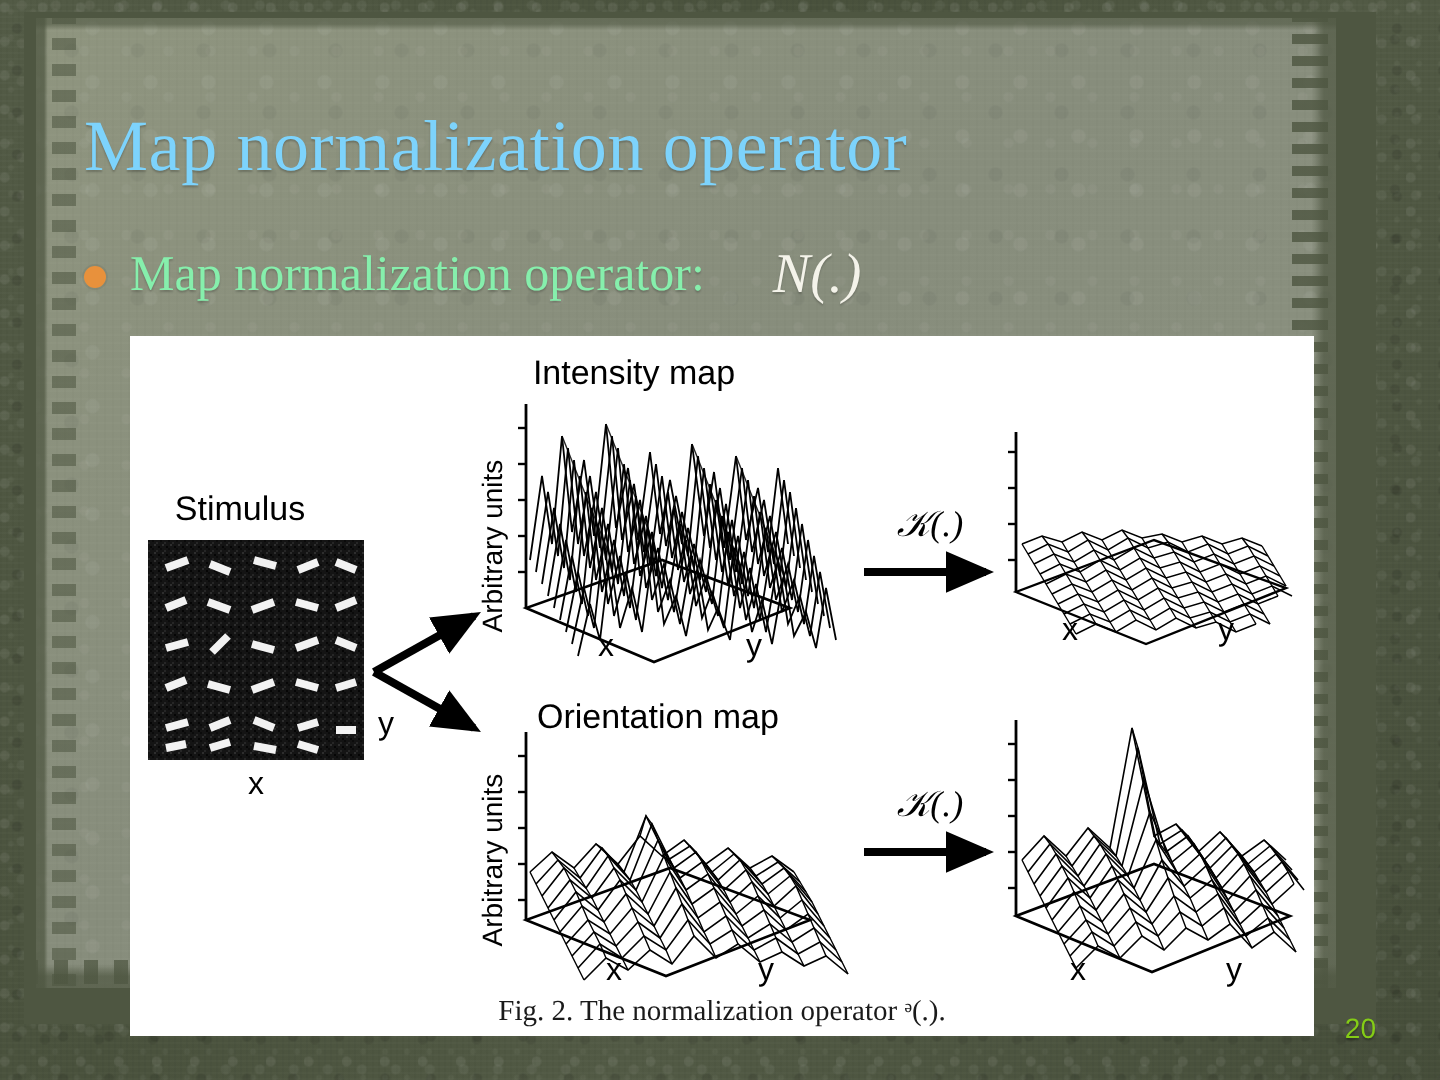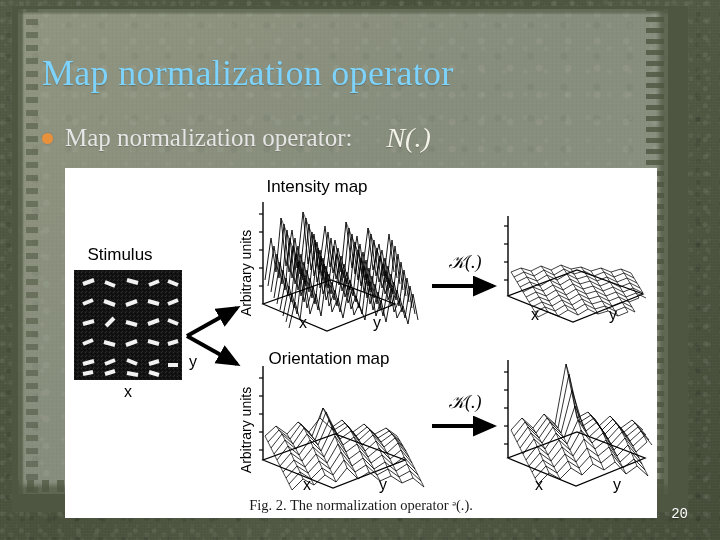--- a/index.html
+++ b/index.html
@@ -87,43 +87,43 @@
     position:absolute;left:42px;top:122px;
     display:flex;align-items:center;gap:12px;
     white-space:nowrap;
   }
   .bullet-dot{
     width:11px;height:11px;border-radius:50%;
     background:#e8913c;flex:none;
     box-shadow:0 0 0 1px rgba(0,0,0,.06);
   }
   .bullet-text{
-    font-size:25px;color:#e5e5e5;
+    font-size:25px;color:#86efac;
     font-family:"Liberation Serif", serif;
     text-shadow:0 1px 1px rgba(0,0,0,.2);
   }
   .bullet-math{
     font-size:28px;color:#f4f3ea;font-style:italic;
     font-family:"Liberation Serif", serif;
     margin-left:22px;
     text-shadow:0 1px 1px rgba(0,0,0,.2);
   }
 
   
   .figure-panel{
     position:absolute;left:65px;top:168px;width:592px;height:350px;
     background:#ffffff;overflow:hidden;
   }
   .fig-svg{display:block;width:592px;height:350px;}
 
   
   .page-num{
     position:absolute;right:32px;bottom:18px;
-    font-size:14px;color:#ffffff;
-    font-family:Liberation Mono, monospace;
+    font-size:14px;color:#84cc16;
+    font-family:Liberation Sans, sans-serif;
     text-shadow:0 1px 1px rgba(0,0,0,.3);
   }
 </style>
 </head>
 <body>
 
 <div id="slide">
 
   <div class="outer-bg">
     <div class="outer-noise"></div>

